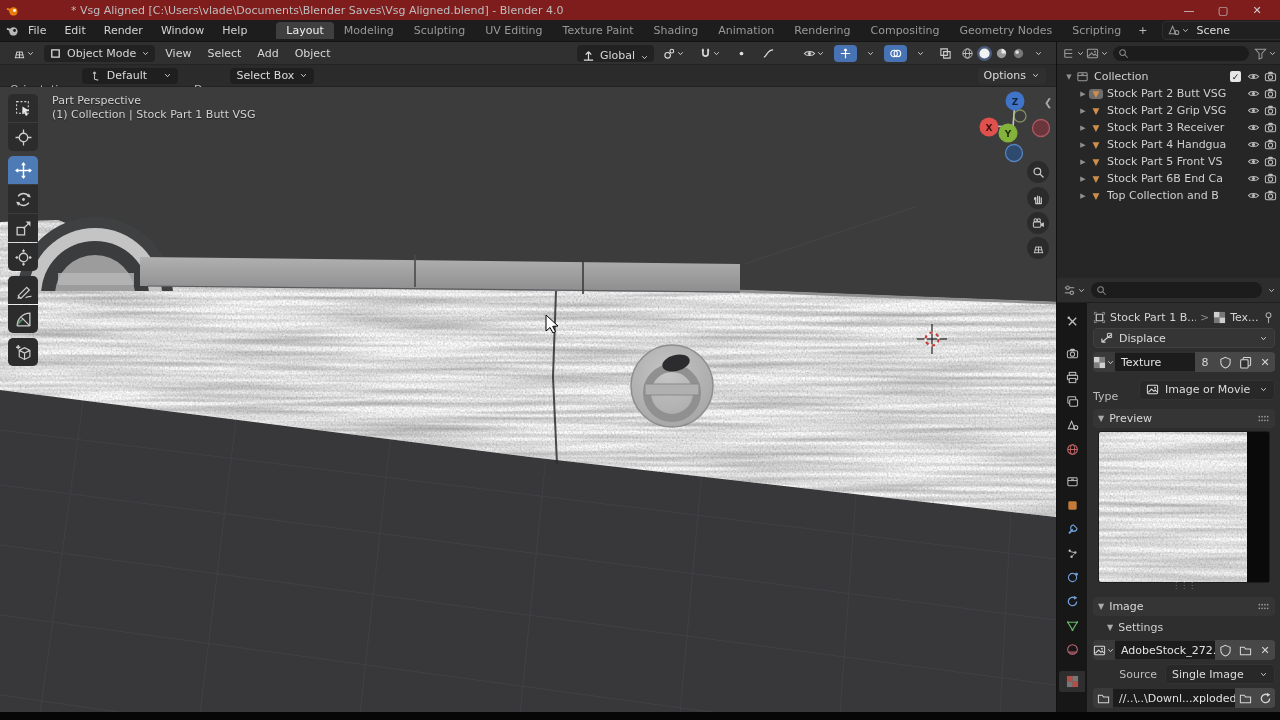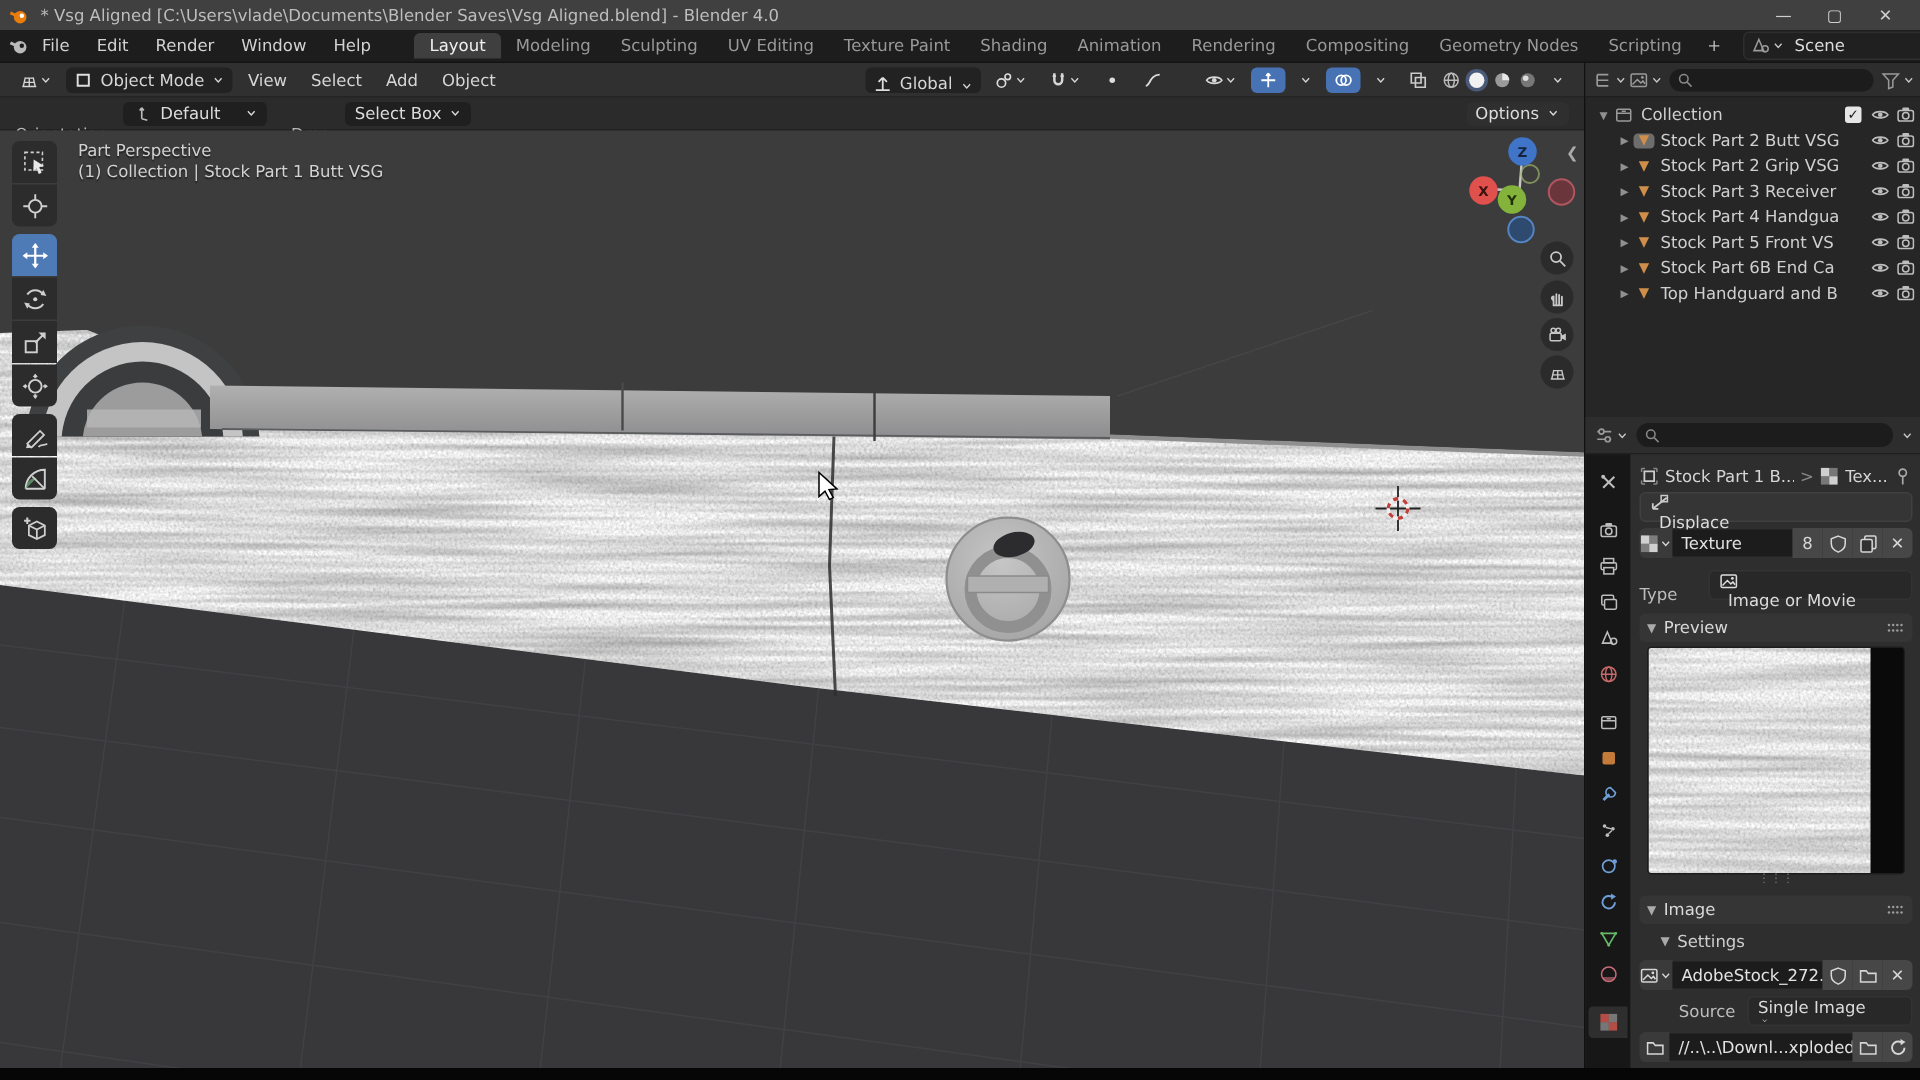--- a/index.html
+++ b/index.html
@@ -3,22 +3,22 @@
 <meta charset="utf-8">
 <style>
   html,body{margin:0;padding:0;background:#000;}
   #app{position:relative;width:1280px;height:720px;background:#1d1d1d;overflow:hidden;
        font-family:"DejaVu Sans","Liberation Sans",sans-serif;font-size:11px;color:#c8c8c8;
        -webkit-font-smoothing:antialiased;}
   svg.i{width:13px;height:13px;flex:none;}
   svg.i *{vector-effect:non-scaling-stroke;}
   .chev{width:9px;height:9px;}
   
-  #titlebar{position:absolute;left:0;top:0;width:1280px;height:20px;background:#404040;
-            display:flex;align-items:center;padding:0 6px;box-sizing:border-box;color:#bdbdbd;}
+  #titlebar{position:absolute;left:0;top:0;width:1280px;height:20px;background:#7f1d1d;
+            display:flex;align-items:center;padding:0 6px;box-sizing:border-box;color:#bdbdbd;gap:44px;}
   #titlebar .title{margin-left:8px;font-size:11px;white-space:nowrap;}
   #winbtns{margin-left:auto;display:flex;}
   #winbtns span{width:34px;text-align:center;color:#cfcfcf;font-size:11px;cursor:default;}
   
   #topbar{position:absolute;left:0;top:20px;width:1280px;height:22px;background:#1d1d1d;
           display:flex;align-items:center;padding:0 6px;box-sizing:border-box;border-bottom:1px solid #141414;}
   #topbar .menu{padding:0 9px;color:#d2d2d2;}
   .wstabs{display:flex;margin-left:20px;}
   .wstab{padding:2px 10px;color:#999;border-radius:4px 4px 0 0;white-space:nowrap;}
   .wstab.active{background:#3f3f3f;color:#f0f0f0;}
@@ -74,21 +74,21 @@
   #props{flex:1;display:flex;flex-direction:column;min-height:0;}
   #propshdr{height:24px;background:#2d2d2d;display:flex;align-items:center;padding:0 5px;border-bottom:1px solid #1f1f1f;}
   #propsbody{flex:1;display:flex;min-height:0;}
   #tabstrip{width:30px;background:#171717;display:flex;flex-direction:column;align-items:center;padding-top:8px;gap:3px;}
   .ptab{width:26px;height:21px;display:flex;align-items:center;justify-content:center;border-radius:3px 0 0 3px;color:#bdbdbd;}
   .ptab.gap{margin-top:8px;}
   .ptab.active{background:#2e2e2e;}
   #pcontent{flex:1;background:#2e2e2e;padding:4px 6px 0 6px;overflow:hidden;}
   .prow{display:flex;align-items:center;margin:4px 0;}
   .crumb{display:flex;align-items:center;gap:4px;color:#d5d5d5;}
-  .pbtn{display:inline-flex;align-items:flex-start;background:#353535;border:1px solid #404040;border-radius:4px;height:18px;padding:0 6px;color:#dcdcdc;flex-direction:column;}
+  .pbtn{display:inline-flex;align-items:center;background:#353535;border:1px solid #404040;border-radius:4px;height:18px;padding:0 6px;color:#dcdcdc;}
   .field{display:inline-flex;align-items:center;background:#1c1c1c;border-radius:4px 0 0 4px;height:18px;padding:0 6px;color:#e2e2e2;}
   .sq{display:inline-flex;align-items:center;justify-content:center;background:#474747;height:20px;min-width:20px;color:#d6d6d6;}
   .panelhdr{display:flex;align-items:center;height:19px;background:#353535;border-radius:4px;padding:0 5px;color:#d9d9d9;margin:6px 0 3px 0;}
   .panelhdr .tri{font-size:8px;color:#aaa;margin-right:5px;}
   .subhdr{display:flex;align-items:center;height:17px;padding-left:14px;color:#cfcfcf;}
   #previewimg{margin:3px auto 0 auto;width:170px;height:150px;border:1px solid #1d1d1d;border-radius:3px;overflow:hidden;background:#0a0a0a;}
   .griprow{display:flex;justify-content:center;color:#777;height:8px;line-height:6px;font-size:8px;}
   
   #statusstrip{position:absolute;left:0;top:712px;width:1280px;height:8px;background:#060606;}
   .nowrap{white-space:nowrap;overflow:hidden;}
@@ -802,21 +802,21 @@
                   <use href="#s-eye"></use>
                 </svg>
                 <svg class="i">
                   <use href="#s-cam"></use>
                 </svg>
               </span>
           </div>
           <div class="orow" style="padding-left:20px;">
             <span class="tw">▶</span>
             <span class="meshic">▼</span>
-            <span class="lbl">Top Handguard and B</span>
+            <span class="lbl">Top Collection and B</span>
             <span class="rt">
                 <svg class="i">
                   <use href="#s-eye"></use>
                 </svg>
                 <svg class="i">
                   <use href="#s-cam"></use>
                 </svg>
               </span>
           </div>
         </div>

